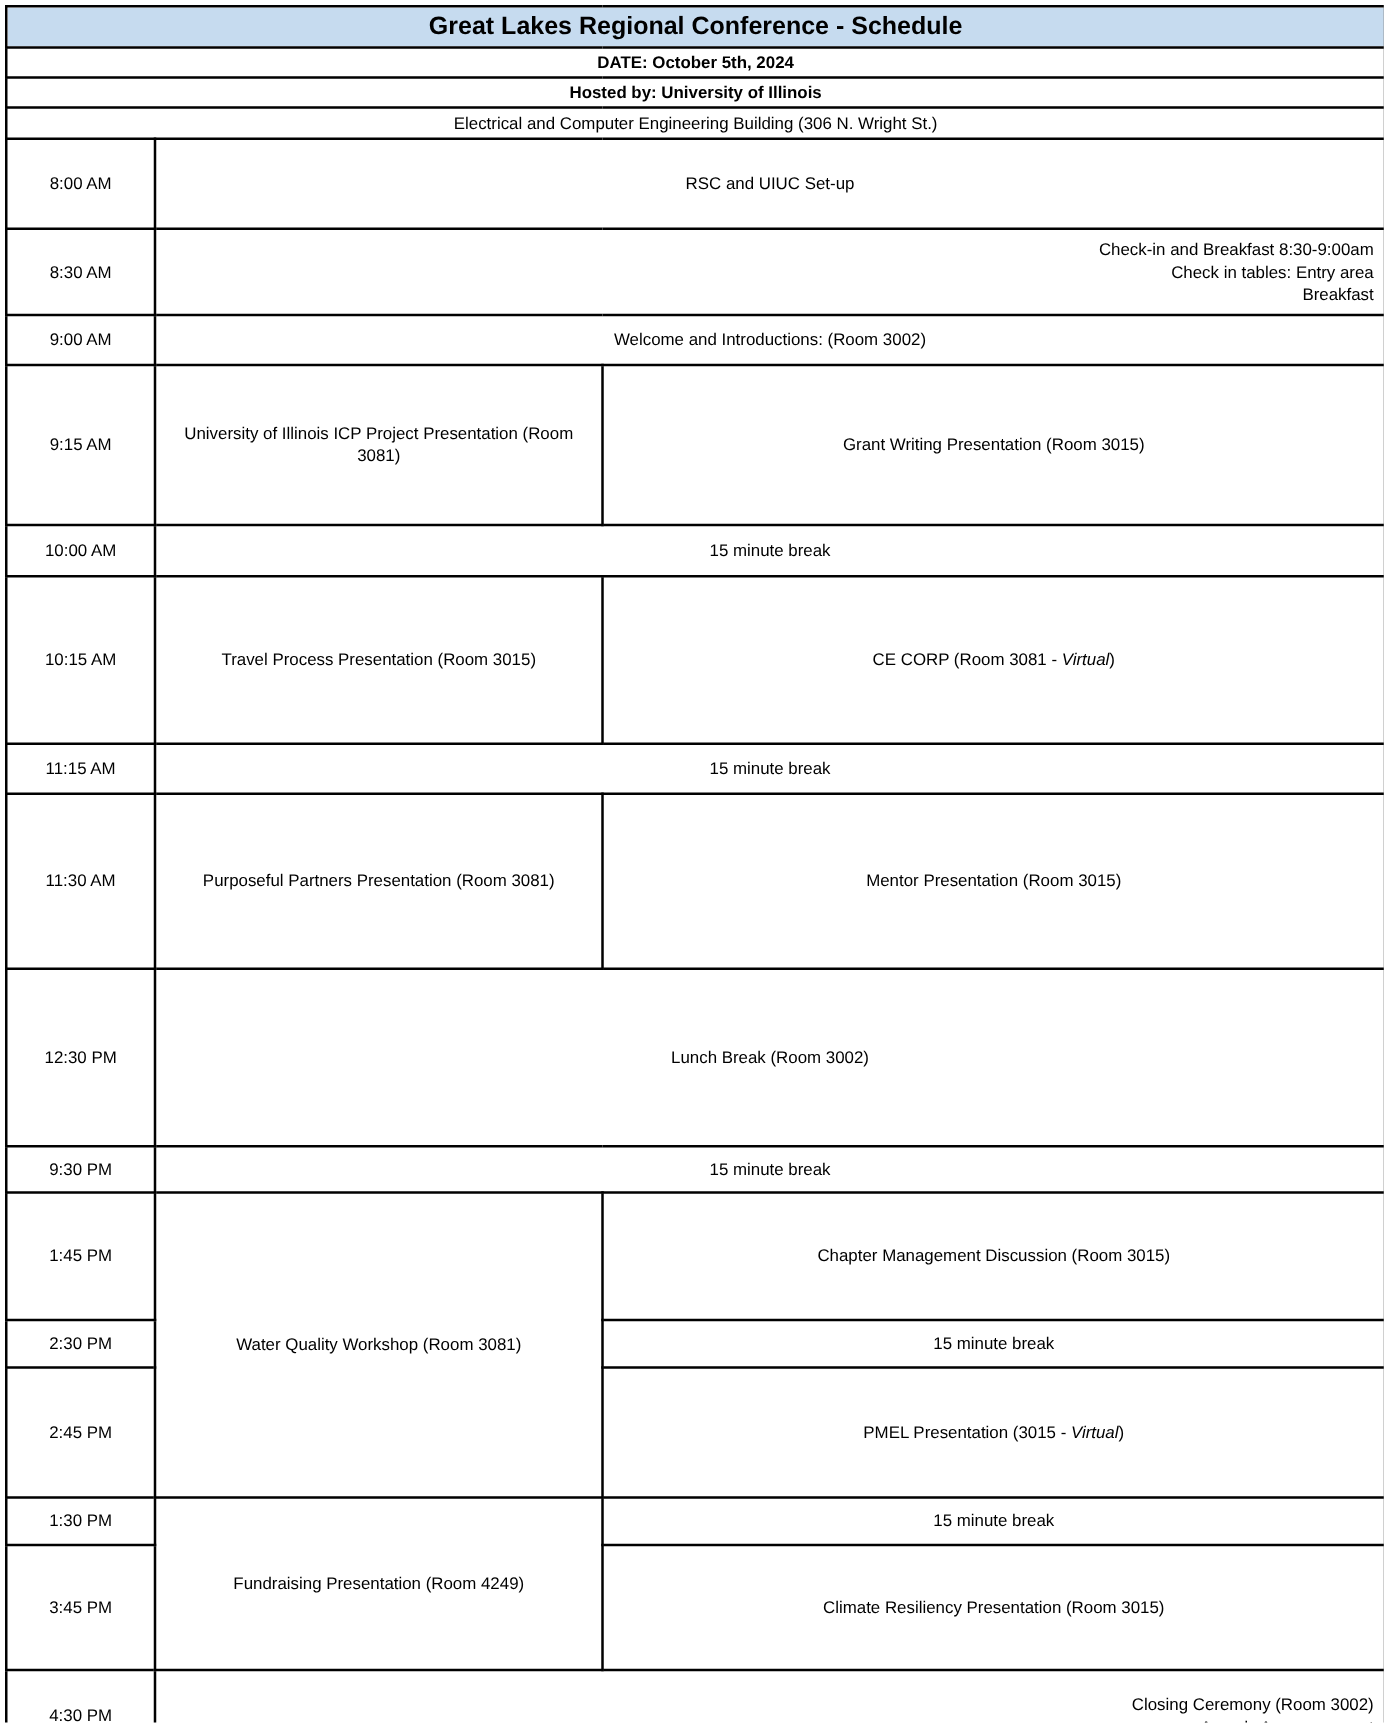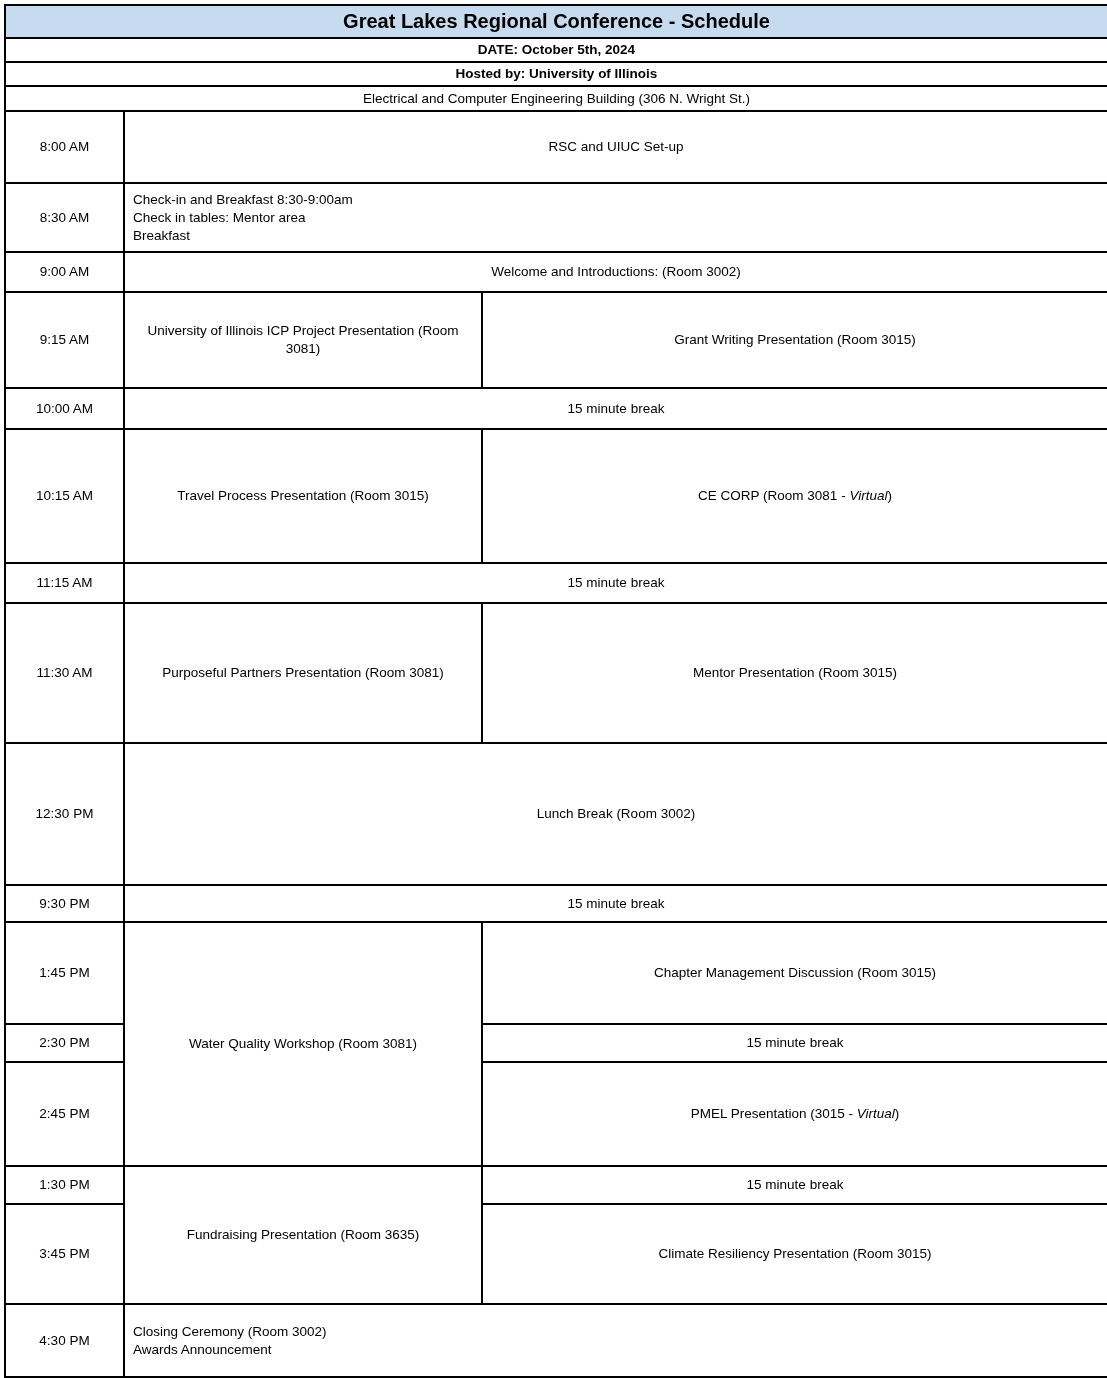--- a/index.html
+++ b/index.html
@@ -31,21 +31,21 @@
     overflow: hidden;
     background: #ffffff;
   }
   td.title-cell {
     font-size: 20px;
     font-weight: bold;
     padding: 2px;
   }
   td.bold { font-weight: bold; }
   td.time-cell { padding: 2px 4px; }
-  .ev-line { text-align: left; }
+  .ev-line { text-align: right; }
   i { font-style: italic; }
 </style>
 </head>
 <body>
 
 <div class="page">
   <table class="sched">
     <colgroup>
       <col style="width:119px">
       <col style="width:358px">
@@ -68,31 +68,31 @@
 
     <tr style="height:72px">
       <td class="time-cell">8:00 AM</td>
       <td colspan="2">RSC and UIUC Set-up</td>
     </tr>
 
     <tr style="height:69px">
       <td class="time-cell">8:30 AM</td>
       <td colspan="2">
         <div class="ev-line">Check-in and Breakfast 8:30-9:00am</div>
-        <div class="ev-line">Check in tables: Mentor area</div>
+        <div class="ev-line">Check in tables: Entry area</div>
         <div class="ev-line">Breakfast</div>
       </td>
     </tr>
 
     <tr style="height:40px">
       <td class="time-cell">9:00 AM</td>
       <td colspan="2">Welcome and Introductions: (Room 3002)</td>
     </tr>
 
-    <tr style="height:96px">
+    <tr style="height:128px">
       <td class="time-cell">9:15 AM</td>
       <td>University of Illinois ICP Project Presentation (Room 3081)</td>
       <td>Grant Writing Presentation (Room 3015)</td>
     </tr>
 
     <tr style="height:41px">
       <td class="time-cell">10:00 AM</td>
       <td colspan="2">15 minute break</td>
     </tr>
 
@@ -134,21 +134,21 @@
       <td>15 minute break</td>
     </tr>
 
     <tr style="height:104px">
       <td class="time-cell">2:45 PM</td>
       <td><span>PMEL Presentation (3015 - </span><i>Virtual</i><span>)</span></td>
     </tr>
 
     <tr style="height:38px">
       <td class="time-cell">1:30 PM</td>
-      <td rowspan="2">Fundraising Presentation (Room 3635)</td>
+      <td rowspan="2">Fundraising Presentation (Room 4249)</td>
       <td>15 minute break</td>
     </tr>
 
     <tr style="height:100px">
       <td class="time-cell">3:45 PM</td>
       <td>Climate Resiliency Presentation (Room 3015)</td>
     </tr>
 
     <tr style="height:73px">
       <td class="time-cell">4:30 PM</td>

